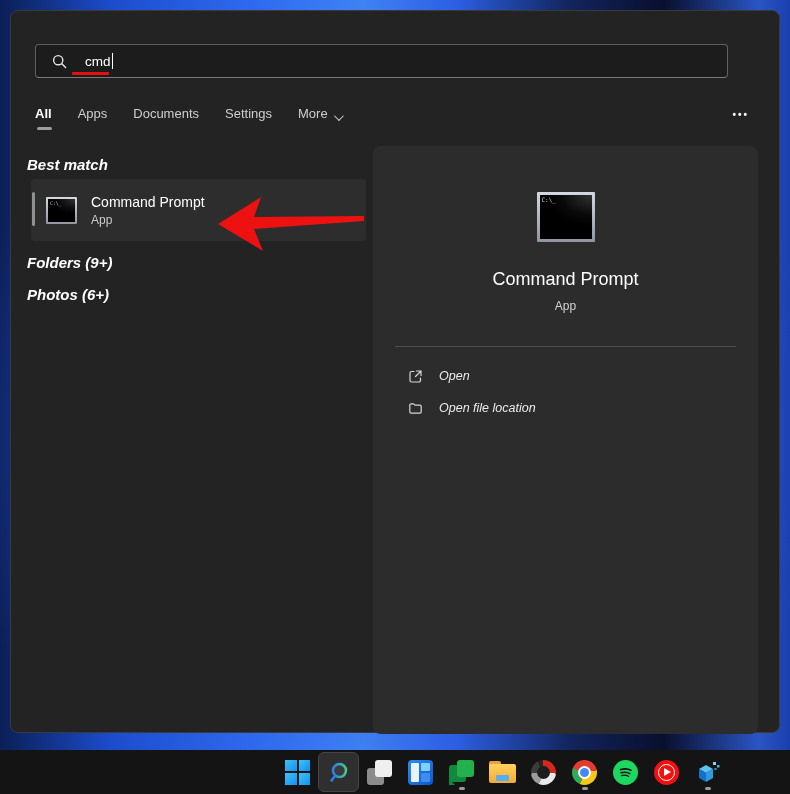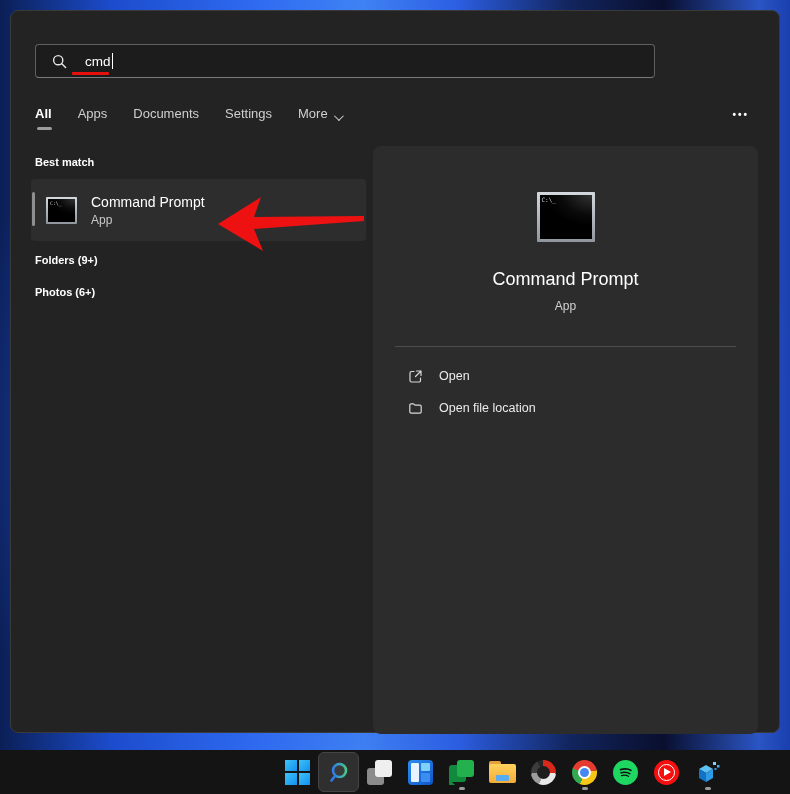--- a/index.html
+++ b/index.html
@@ -11,37 +11,37 @@
       radial-gradient(90% 60% at 48% 55%, rgba(90,140,250,0.55) 0%, rgba(40,80,210,0.25) 45%, rgba(0,0,0,0) 70%),
       linear-gradient(90deg,#0b1f56 0%,#1c4ccc 14%,#2e6af0 32%,#3f82f4 46%,#2c5ee2 58%,#12255e 72%,#090f2e 84%,#2b55c4 96%,#1a3fae 100%);
   }
   
   .panel{
     position:absolute; left:10px; top:10px; width:770px; height:723px;
     background:#232323; border:1px solid #3a3a3a; border-radius:8px;
   }
   
   .searchbox{
-    position:absolute; left:24px; top:33px; width:620px; height:34px;
+    position:absolute; left:24px; top:33px; width:693px; height:34px;
     background:#1c1c1c; border:1px solid #5f5f5f; border-bottom-color:#7a7a7a;
     border-radius:4px; display:flex; align-items:center; padding-left:15px;
   }
   .searchbox .mag{ width:17px; height:17px; margin-right:17px; flex:0 0 auto; }
   .query{ color:#ffffff; font-size:13.5px; position:relative; }
   .caret{ display:inline-block; width:1px; height:16px; background:#fff; vertical-align:-3px; margin-left:1px; }
   .query-underline{ position:absolute; left:36px; top:27px; width:37px; height:3px; background:#e8100c; border-radius:1px; }
   
   .tabs{ position:absolute; left:24px; top:95px; display:flex; gap:26px; align-items:flex-start; }
   .tab{ color:#cfcfcf; font-size:13px; padding-bottom:9px; position:relative; cursor:default; display:flex; align-items:flex-end; gap:6px;}
   .tab.selected{ color:#ffffff; font-weight:700; }
   .tab.selected .tab-underline{ position:absolute; left:2px; bottom:0; width:15px; height:3px; background:#9d9d9d; border-radius:2px; }
   .chev{ width:7px; height:7px; border-right:1.5px solid #cfcfcf; border-bottom:1.5px solid #cfcfcf; transform:rotate(45deg) translateY(-2px); display:inline-block; }
   .ellipsis{ position:absolute; right:30px; top:98px; color:#fff; font-size:10px; letter-spacing:2px; font-weight:700; }
   
-  .section-header{ position:absolute; left:24px; color:#ffffff; font-size:11px; font-weight:700; }
+  .section-header{ position:absolute; left:16px; color:#ffffff; font-size:15px; font-weight:700;font-style:italic; }
   .best-match-card{
     position:absolute; left:20px; top:168px; width:335px; height:62px;
     background:#2d2d2d; border-radius:4px; display:flex; align-items:center; padding-left:15px; gap:14px;
   }
   .scroll-thumb{ position:absolute; left:21px; top:181px; width:3px; height:34px; background:#8f8f8f; border-radius:2px; z-index:3; }
   .cmd-icon{
     background:linear-gradient(#d4d9df,#8f969e); border-radius:1px; position:relative; flex:0 0 auto;
   }
   .cmd-icon .screen{
     position:absolute; background:radial-gradient(130% 100% at 100% 0%, #333 0%, #0a0a0a 45%, #000 70%);
@@ -64,21 +64,21 @@
     background:#2c2c2c; border-radius:8px;
     display:flex; flex-direction:column; align-items:center;
   }
   .preview .big-wrap{ margin-top:46px; }
   .preview .p-title{ color:#ffffff; font-size:18px; margin-top:27px; }
   .preview .p-sub{ color:#d2d2d2; font-size:12px; margin-top:9px; }
   .preview .divider{ width:341px; border-top:1px solid #4e4e4e; margin-top:33px; }
   .actions{ width:100%; margin-top:13px; }
   .action-row{ display:flex; align-items:center; gap:16px; height:32px; padding-left:35px; }
   .action-row svg{ flex:0 0 auto; }
-  .action-label{ color:#ebebeb; font-size:12.5px; }
+  .action-label{ color:#ebebeb; font-size:12.5px;font-style:italic; }
   
   .arrow-svg{ position:absolute; left:198px; top:182px; z-index:5; }
   
   .taskbar{
     position:absolute; left:0; top:750px; width:790px; height:44px;
     background:#141414; display:flex; align-items:center;
   }
   .tb-items{ display:flex; margin-left:277px; align-items:center; }
   .tb-btn{ width:41px; height:40px; border-radius:6px; display:flex; align-items:center; justify-content:center; position:relative; }
   .tb-btn.active{ background:#2f2f2f; border:1px solid #454545; }

